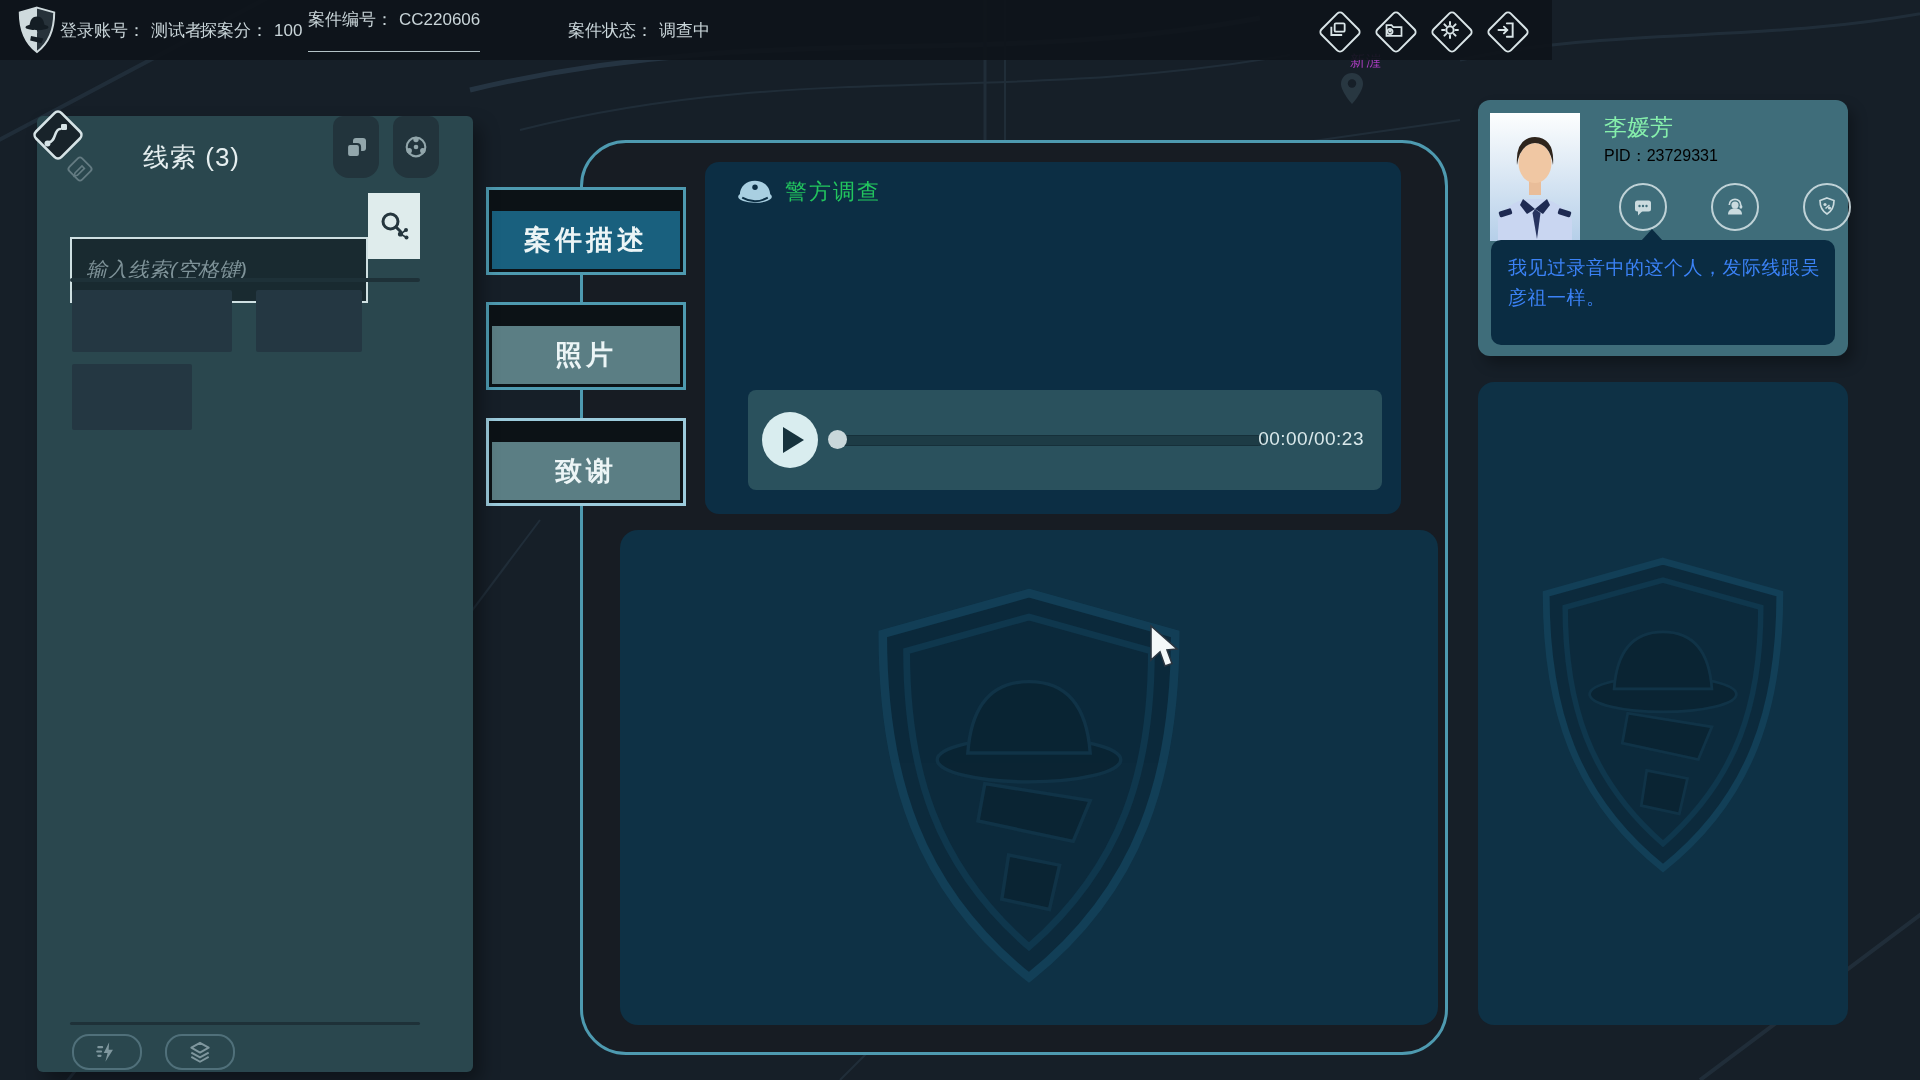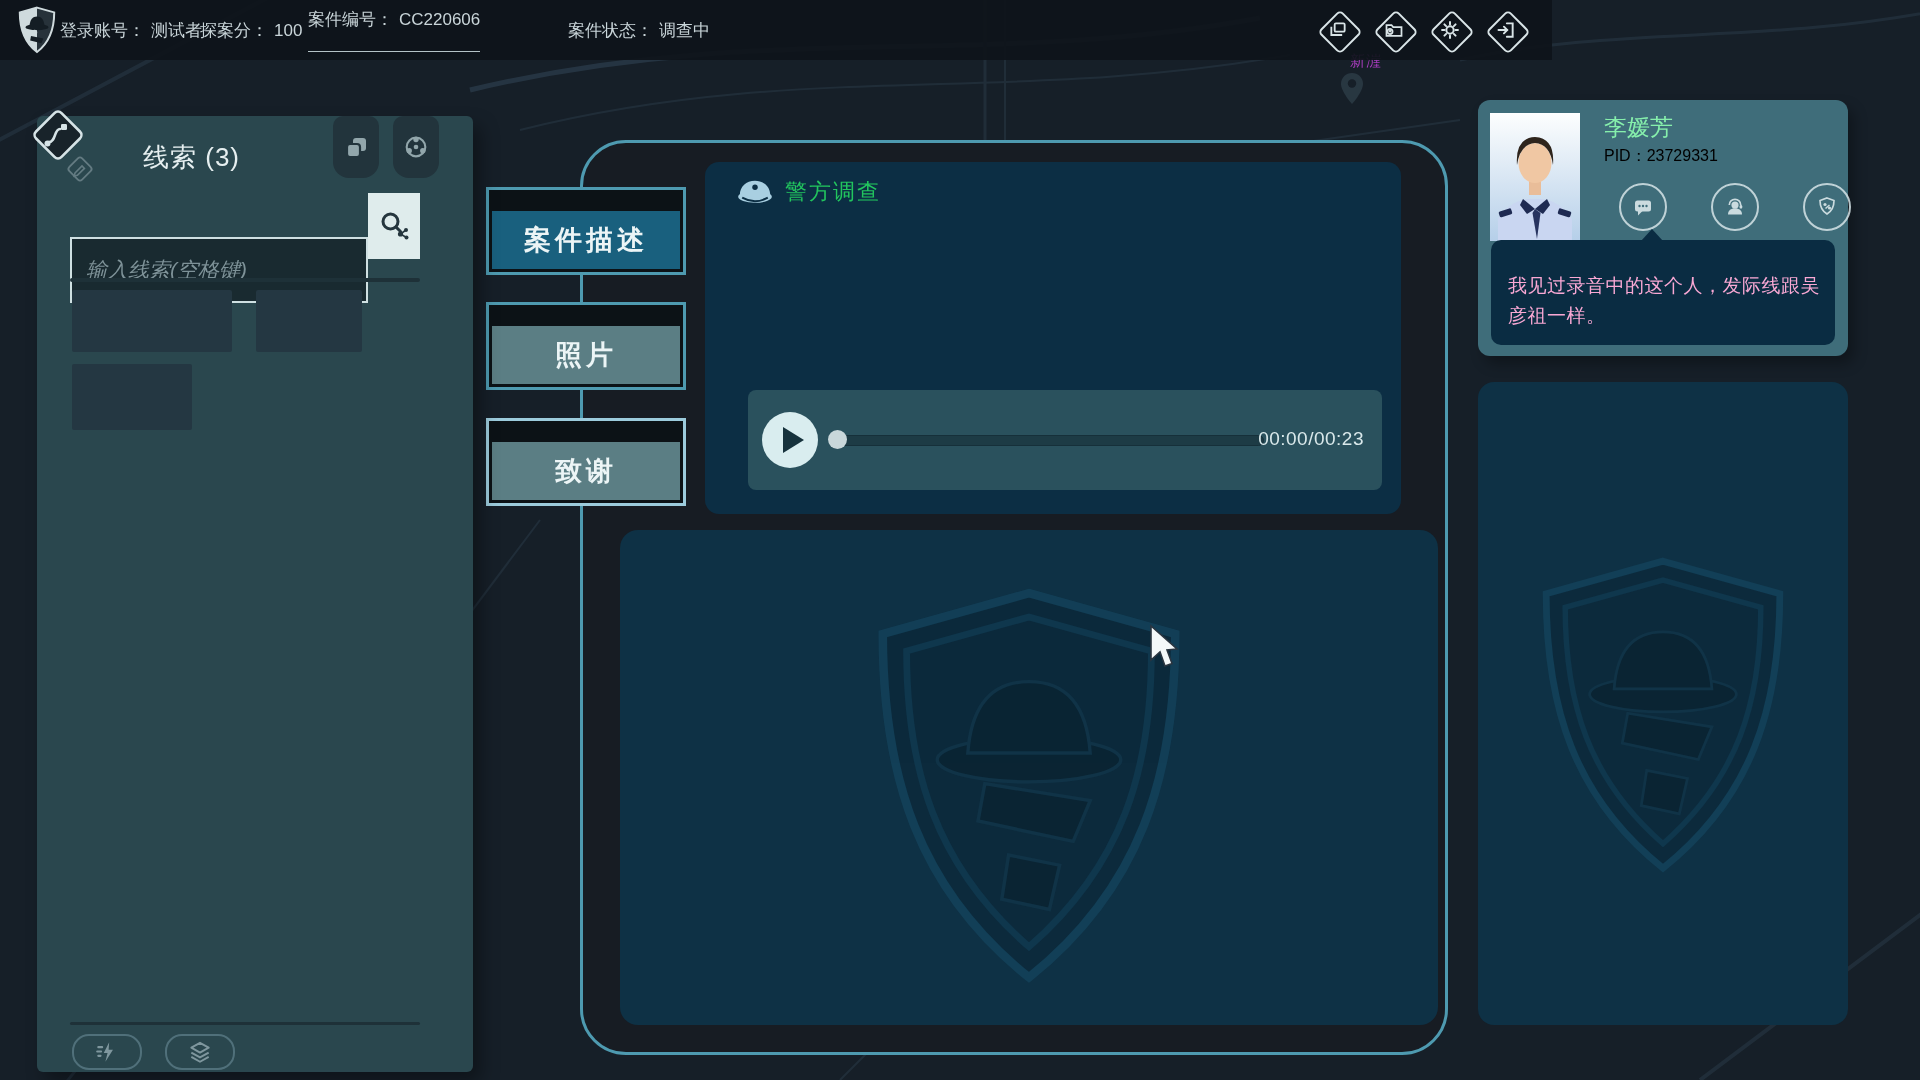--- a/index.html
+++ b/index.html
@@ -98,22 +98,22 @@
   
   .person-panel{position:absolute;left:1478px;top:100px;width:370px;height:256px;
                 background:#3f6d7a;border-radius:12px;z-index:2;box-shadow:6px 8px 14px rgba(0,0,0,.3);}
   .person-photo{position:absolute;left:12px;top:13px;width:90px;height:128px;}
   .person-name{position:absolute;left:126px;top:12px;font-size:23px;color:#86efac;}
   .person-pid{position:absolute;left:126px;top:46px;font-size:16px;color:#000000;}
   .person-actions{position:absolute;left:141px;top:83px;display:flex;gap:44px;}
   .p-circle{width:44px;height:44px;border-radius:50%;border:2px solid rgba(214,228,232,.85);
             display:flex;align-items:center;justify-content:center;cursor:pointer;}
   .quote-bubble{position:absolute;left:13px;top:140px;width:344px;height:105px;
-                background:#0a2c42;border-radius:10px;box-sizing:border-box;padding:31px 14px 13px 17px;
-                font-size:19px;line-height:1.6;color:#f9a8d4;letter-spacing:.5px;}
+                background:#0a2c42;border-radius:10px;box-sizing:border-box;padding:13px 14px 13px 17px;
+                font-size:19px;line-height:1.6;color:#3b82f6;letter-spacing:.5px;}
   .bubble-tip{position:absolute;left:150px;top:-11px;width:0;height:0;
               border-left:11px solid transparent;border-right:11px solid transparent;
               border-bottom:12px solid #0a2c42;}
 
   .cursor{position:absolute;left:1148px;top:624px;z-index:9;pointer-events:none;}
 </style>
 </head>
 <body>
 
 <div class="stage">

